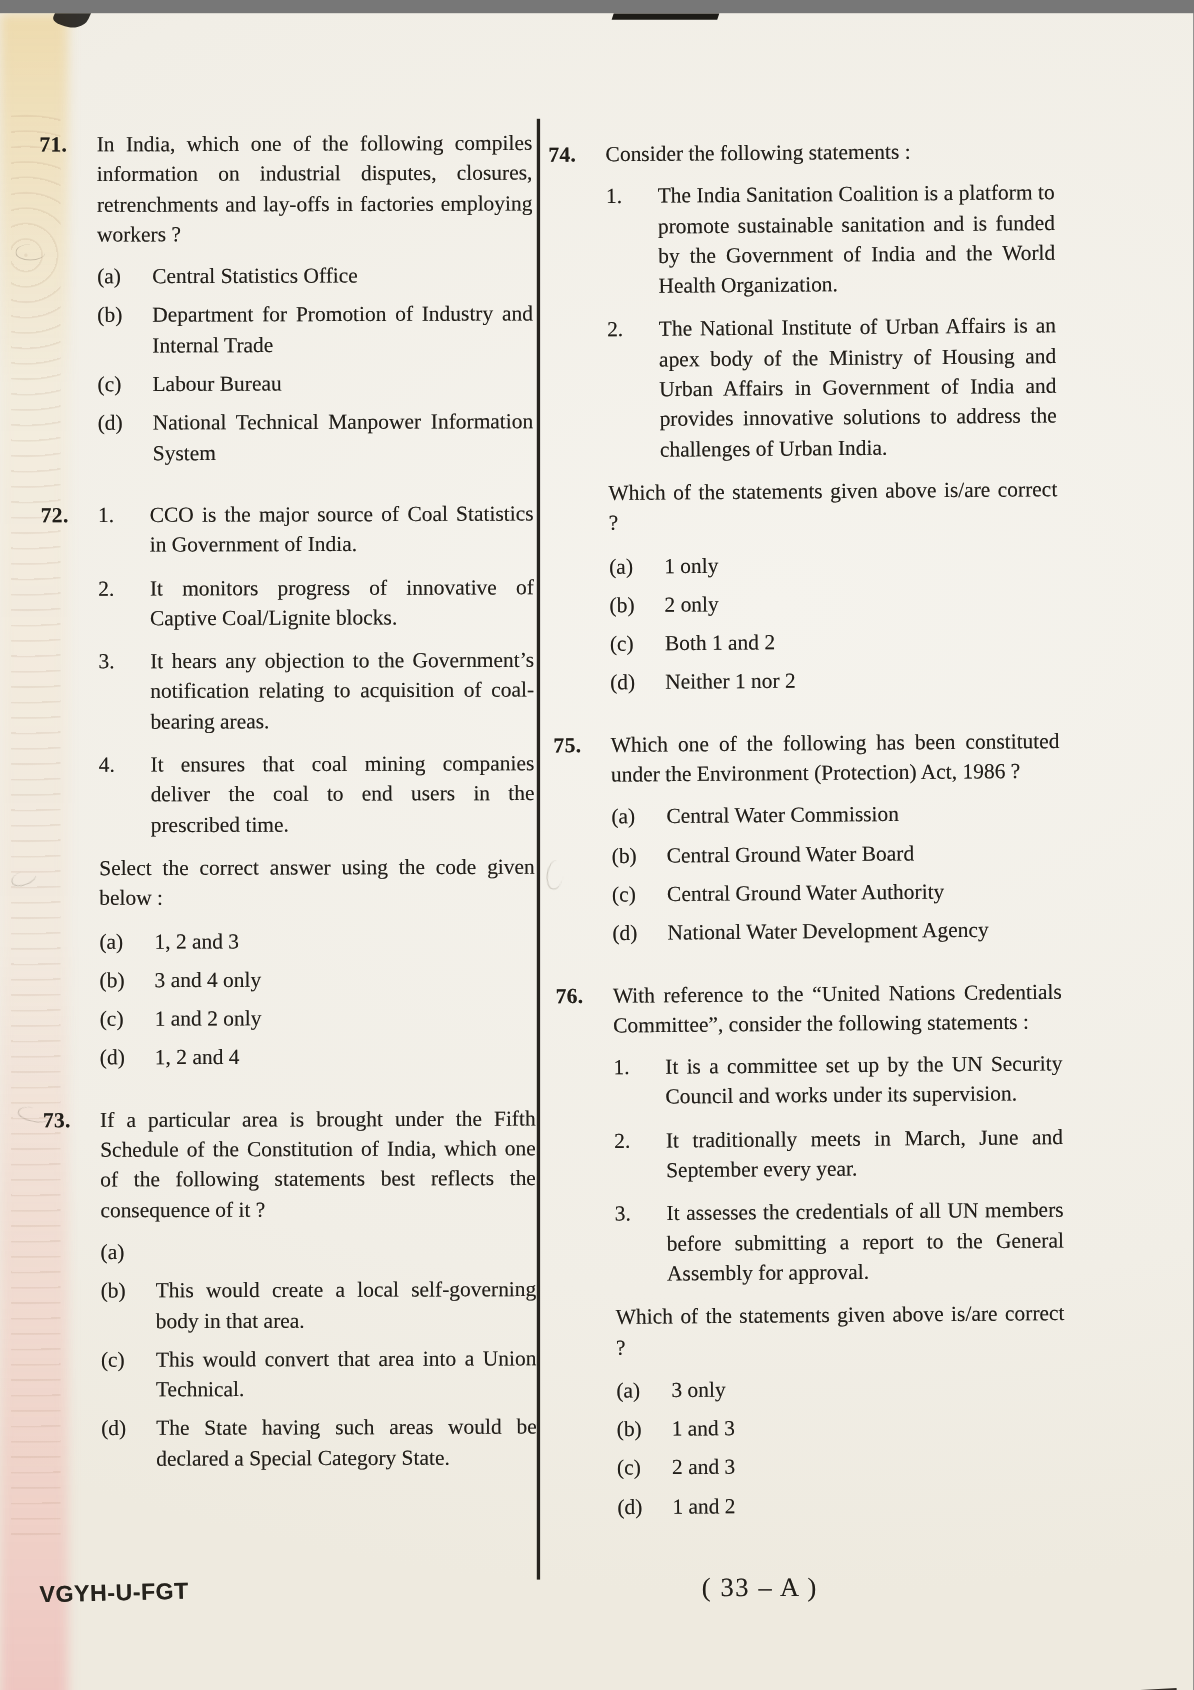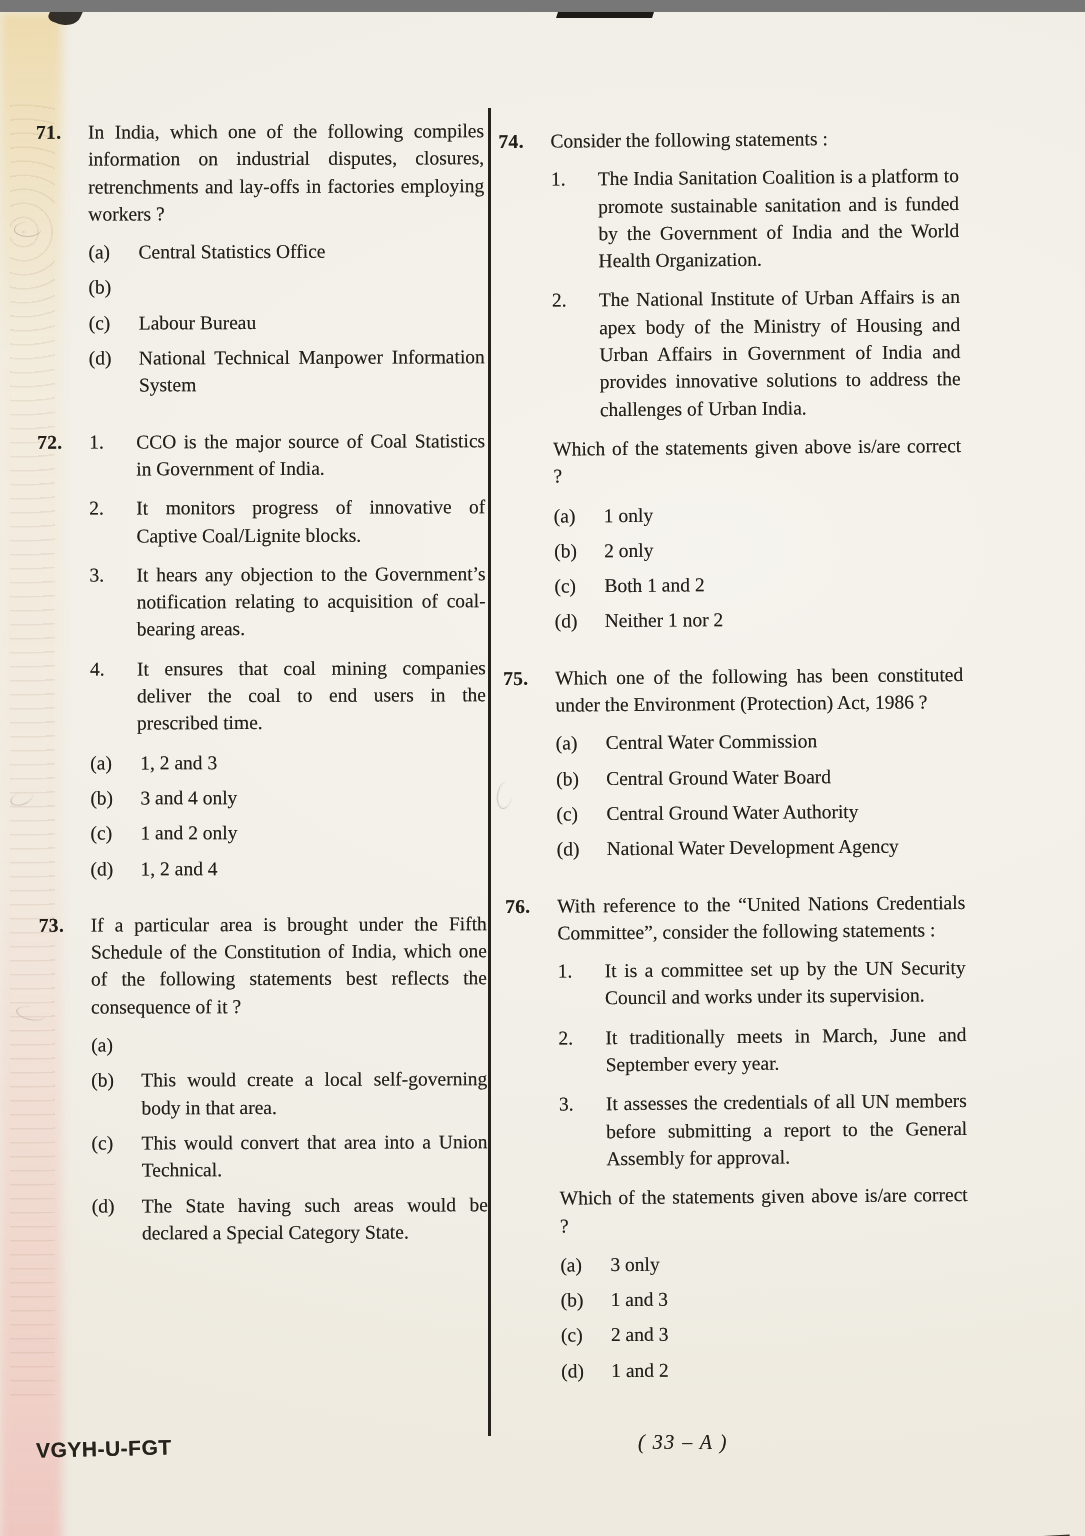--- a/index.html
+++ b/index.html
@@ -64,21 +64,21 @@
   .opt-text { text-align:justify; }
 
   .footer-left {
     position:absolute; left:36px; top:1422px;
     font-family:"Liberation Sans", sans-serif;
     font-weight:700; font-size:21px; letter-spacing:.5px;
     color:#26231d; transform:rotate(-1.4deg);
   }
   .footer-center {
     position:absolute; left:638px; top:1416px;
-    font-size:20px; letter-spacing:1.5px; color:#221f1a;font-style:italic;
+    font-size:24px; letter-spacing:1.5px; color:#221f1a;
   }
 </style>
 </head>
 <body>
 
 <div class="page">
 
   <div class="edge-left"></div>
   <div class="edge-left-speckle"></div>
   <div class="artifact a-topbar"></div>
@@ -97,20 +97,21 @@
       <div class="q-num">71.</div>
       <div class="q-body">
         <p class="q-text">In India, which one of the following compiles information on industrial disputes, closures, retrenchments and lay-offs in factories employing workers ?</p>
         <div class="opts">
           <div class="opt">
             <span class="opt-label">(a)</span>
             <span class="opt-text">Central Statistics Office</span>
           </div>
           <div class="opt">
             <span class="opt-label">(b)</span>
+            <span class="opt-text">Department for Promotion of Industry and Internal Trade</span>
           </div>
           <div class="opt">
             <span class="opt-label">(c)</span>
             <span class="opt-text">Labour Bureau</span>
           </div>
           <div class="opt">
             <span class="opt-label">(d)</span>
             <span class="opt-text">National Technical Manpower Information System</span>
           </div>
         </div>
@@ -131,20 +132,21 @@
           </div>
           <div class="stmt">
             <span class="stmt-label">3.</span>
             <span class="stmt-text">It hears any objection to the Government’s notification relating to acquisition of coal-bearing areas.</span>
           </div>
           <div class="stmt">
             <span class="stmt-label">4.</span>
             <span class="stmt-text">It ensures that coal mining companies deliver the coal to end users in the prescribed time.</span>
           </div>
         </div>
+        <p class="lead">Select the correct answer using the code given below :</p>
         <div class="opts">
           <div class="opt">
             <span class="opt-label">(a)</span>
             <span class="opt-text">1, 2 and 3</span>
           </div>
           <div class="opt">
             <span class="opt-label">(b)</span>
             <span class="opt-text">3 and 4 only</span>
           </div>
           <div class="opt">

